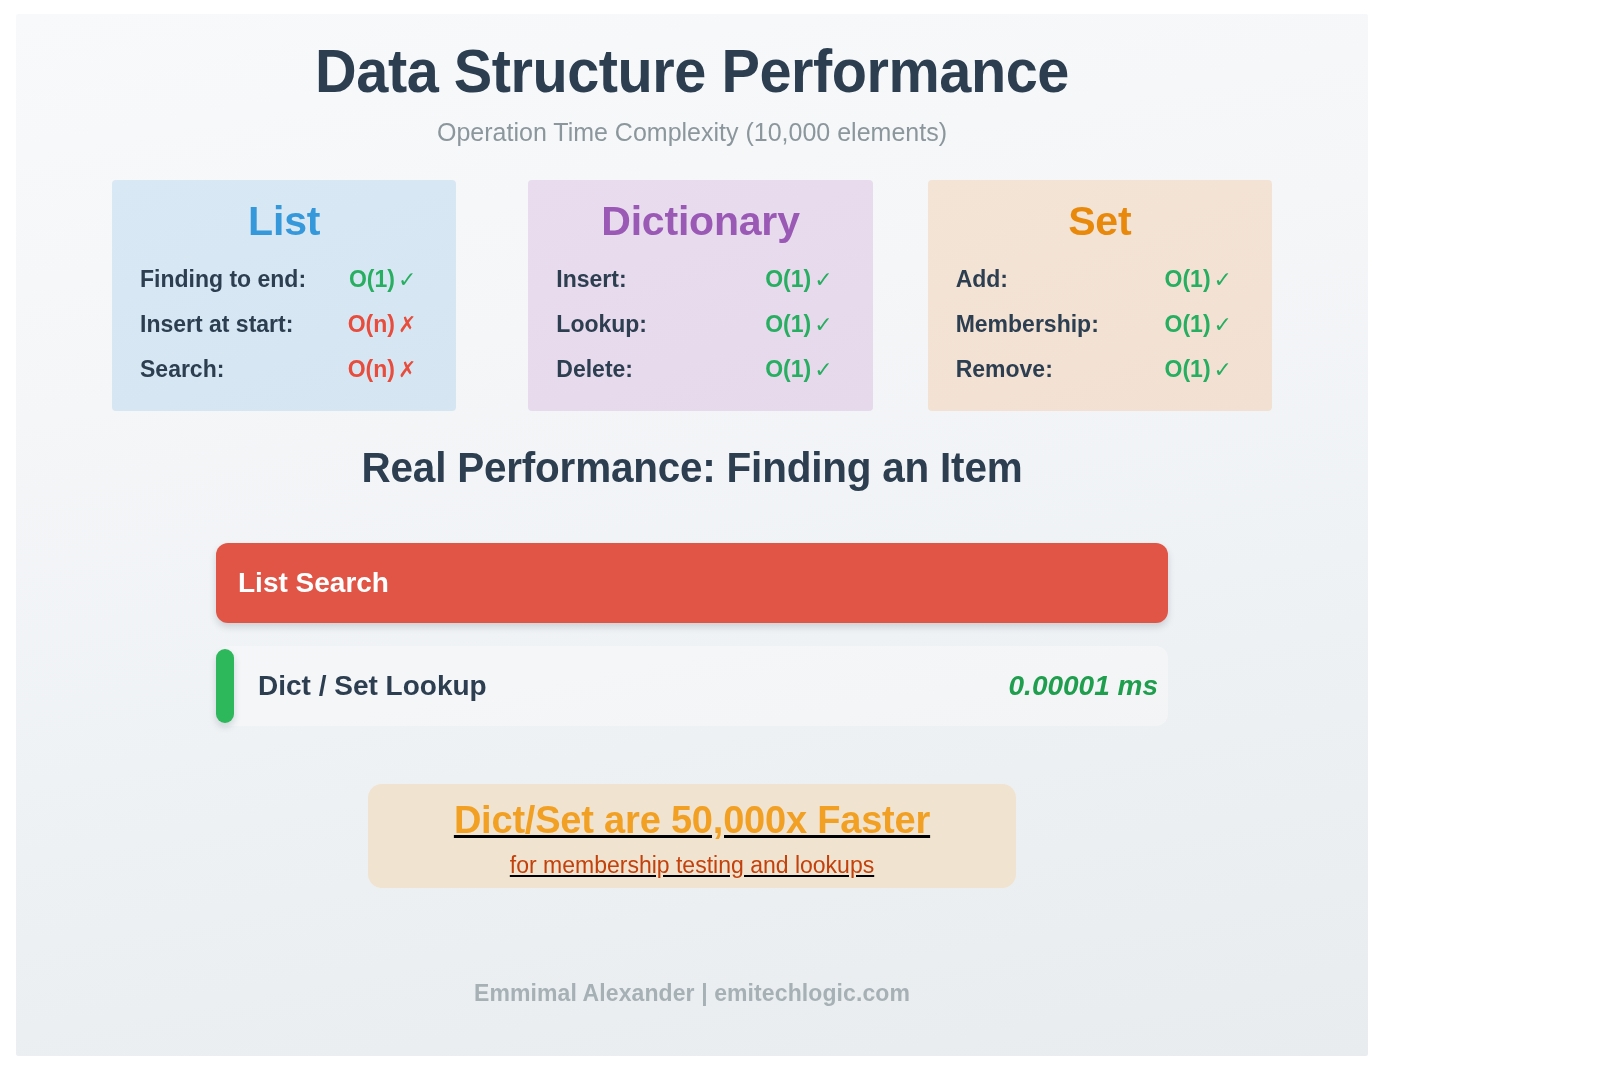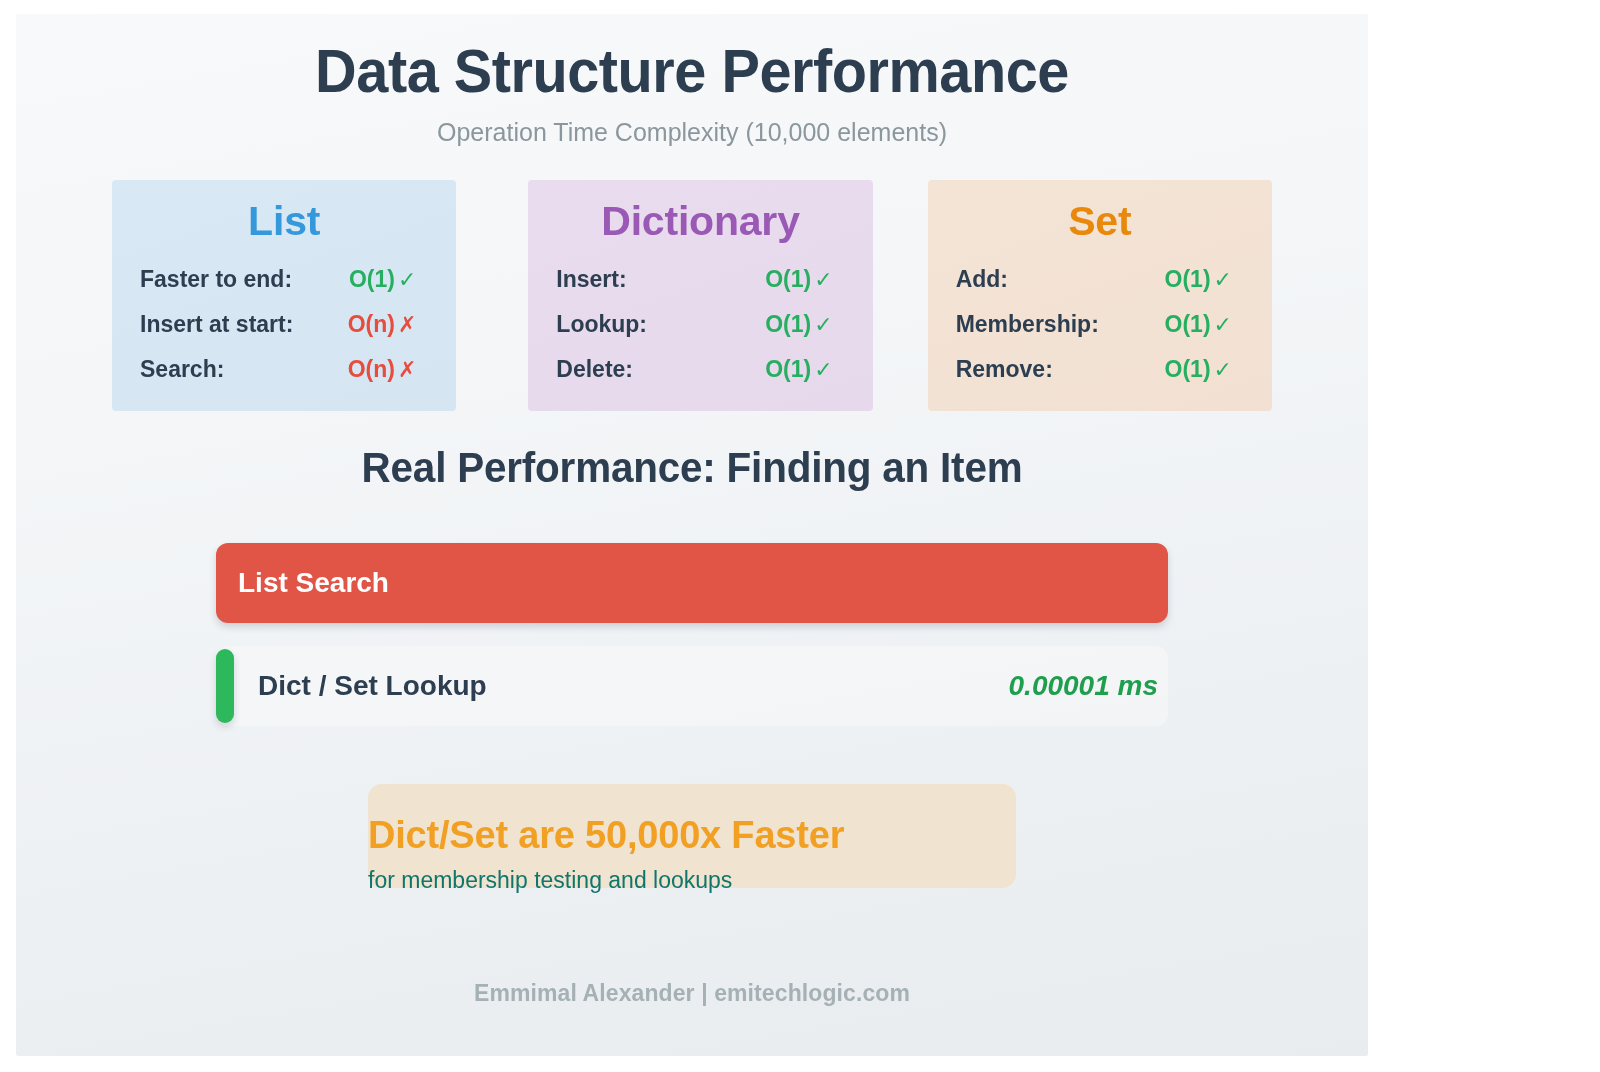--- a/index.html
+++ b/index.html
@@ -188,37 +188,39 @@
     display: flex;
     justify-content: center;
     margin-top: 58px;
   }
   .callout {
     box-sizing: border-box;
     width: 648px;
     height: 104px;
     border-radius: 14px;
     background: #f0e3cf;
-    padding-top: 28px;
+    text-align: center;
+    padding-top: 13px;
+    text-decoration: underline;
   }
   .callout-title {
     margin: 0;
     font-family: "Liberation Sans Narrow", "Liberation Sans", "DejaVu Sans", sans-serif;
     font-size: 38px;
     font-weight: bold;
     color: #f1a023;
     line-height: 1.25;
     letter-spacing: -0.2px;
   }
   .callout-sub {
     margin: 0;
     padding-top: 7px;
     font-size: 23px;
     font-weight: normal;
-    color: #0f766e;
+    color: #c2410c;
     line-height: 1.2;
   }
 
   
   .footer {
     position: absolute;
     left: 0;
     right: 0;
     bottom: 49px;
     text-align: center;
@@ -236,21 +238,21 @@
 
     <h1 class="page-title">Data Structure Performance</h1>
     <p class="page-subtitle">Operation Time Complexity (10,000 elements)</p>
 
     <div class="cards">
 
       <div class="card card--list">
         <div class="card-title">List</div>
         <div class="card-rows">
           <div class="card-row">
-            <span class="row-label">Faster to end:</span>
+            <span class="row-label">Finding to end:</span>
             <span class="row-value good"><span>O(1)</span><span class="row-mark">✓</span></span>
           </div>
           <div class="card-row">
             <span class="row-label">Insert at start:</span>
             <span class="row-value bad"><span>O(n)</span><span class="row-mark">✗</span></span>
           </div>
           <div class="card-row">
             <span class="row-label">Search:</span>
             <span class="row-value bad"><span>O(n)</span><span class="row-mark">✗</span></span>
           </div>

